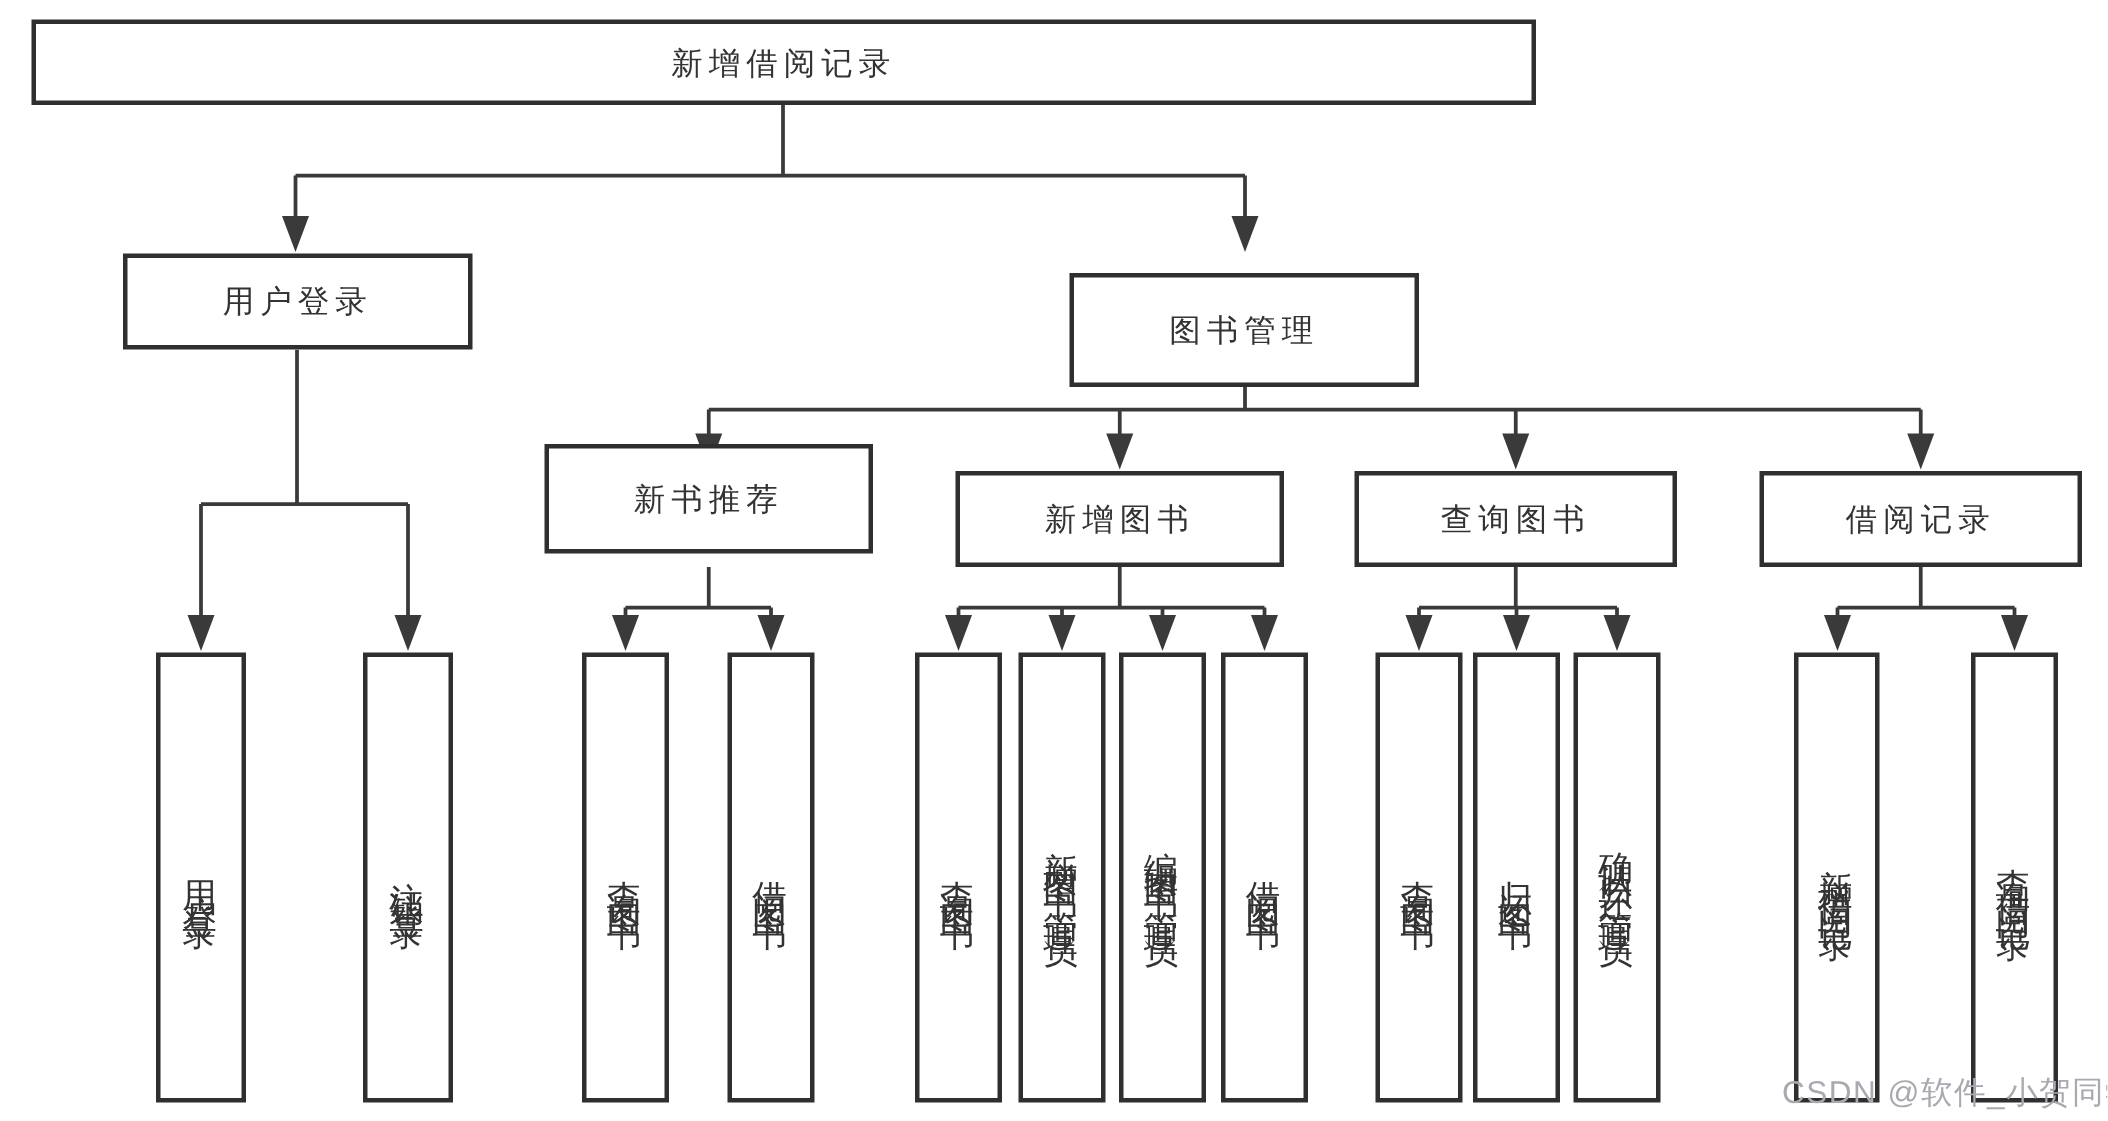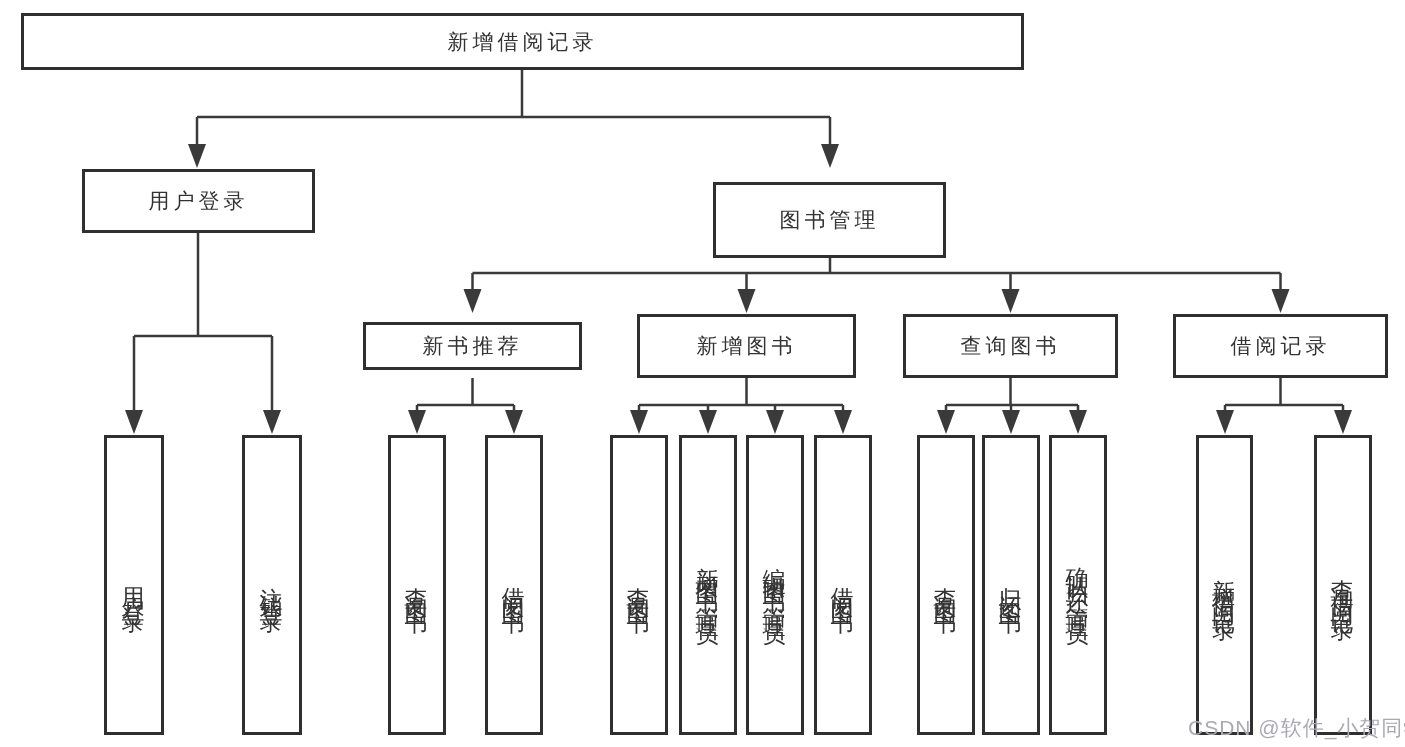--- a/index.html
+++ b/index.html
@@ -64,21 +64,21 @@
     <span>新增借阅记录</span>
   </div>
 
   <div class="box h" style="left:82px;top:169px;width:233px;height:64px">
     <span>用户登录</span>
   </div>
   <div class="box h" style="left:713px;top:182px;width:233px;height:76px">
     <span>图书管理</span>
   </div>
 
-  <div class="box h" style="left:363px;top:322px;width:219px;height:48px">
+  <div class="box h" style="left:363px;top:296px;width:219px;height:73px">
     <span>新书推荐</span>
   </div>
   <div class="box h" style="left:637px;top:314px;width:219px;height:64px">
     <span>新增图书</span>
   </div>
   <div class="box h" style="left:903px;top:314px;width:215px;height:64px">
     <span>查询图书</span>
   </div>
   <div class="box h" style="left:1173px;top:314px;width:215px;height:64px">
     <span>借阅记录</span>

